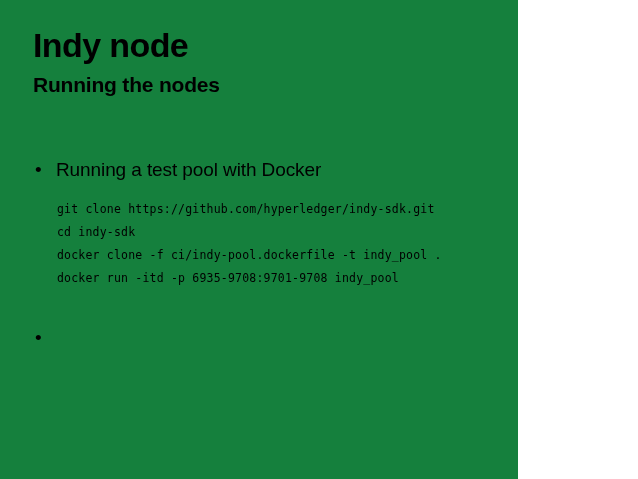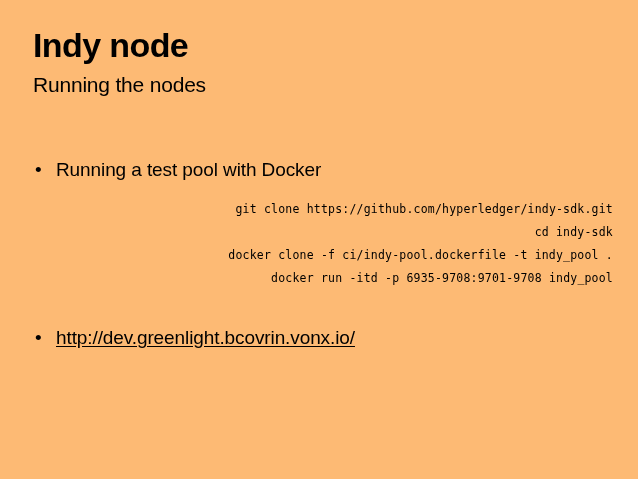--- a/index.html
+++ b/index.html
@@ -11,41 +11,41 @@
   body {
     width: 638px;
     height: 479px;
     overflow: hidden;
     font-family: "Liberation Sans", sans-serif;
     color: #000000;
     -webkit-font-smoothing: antialiased;
   }
   .slide {
     position: relative;
-    width: 638px;
+    width: 518px;
     height: 479px;
-    background: #fdba74;
+    background: #15803d;
   }
   .slide-title {
     position: absolute;
     left: 33px;
     top: 27px;
     font-size: 34px;
     font-weight: bold;
     letter-spacing: -0.6px;
     line-height: 36px;
     color: #000000;
     white-space: nowrap;
   }
   .slide-subtitle {
     position: absolute;
     left: 33px;
     top: 72px;
     font-size: 21px;
-    font-weight: normal;
+    font-weight: bold;
     letter-spacing: -0.2px;
     line-height: 26px;
     color: #000000;
     white-space: nowrap;
   }
   .body-block {
     position: absolute;
     left: 33px;
     top: 144px;
     width: 580px;
@@ -77,21 +77,20 @@
     margin-left: 24px;
     font-family: "DejaVu Sans Mono", "Liberation Mono", monospace;
     font-size: 11.5px;
     line-height: 23px;
     letter-spacing: 0.2px;
     color: #000000;
   }
   .code-line {
     display: block;
     white-space: pre;
-    text-align: right;
   }
   .bullet-group-2 {
     margin-top: 36px;
   }
   .link-line {
     display: block;
     margin-top: 1px;
     font-size: 19px;
     line-height: 23px;
     letter-spacing: -0.1px;
@@ -125,20 +124,17 @@
         <span class="code-line">git clone https://github.com/hyperledger/indy-sdk.git</span>
         <span class="code-line">cd indy-sdk</span>
         <span class="code-line">docker clone -f ci/indy-pool.dockerfile -t indy_pool .</span>
         <span class="code-line">docker run -itd -p 6935-9708:9701-9708 indy_pool</span>
       </div>
     </div>
 
     <div class="bullet-group-2">
       <div class="bullet-row">
         <span class="bullet-dot">•</span>
-        <span class="link-line">
-          <a class="link-text" href="#">http://dev.greenlight.bcovrin.vonx.io/</a>
-        </span>
       </div>
     </div>
 
   </div>
 </div>
 
 </body></html>

